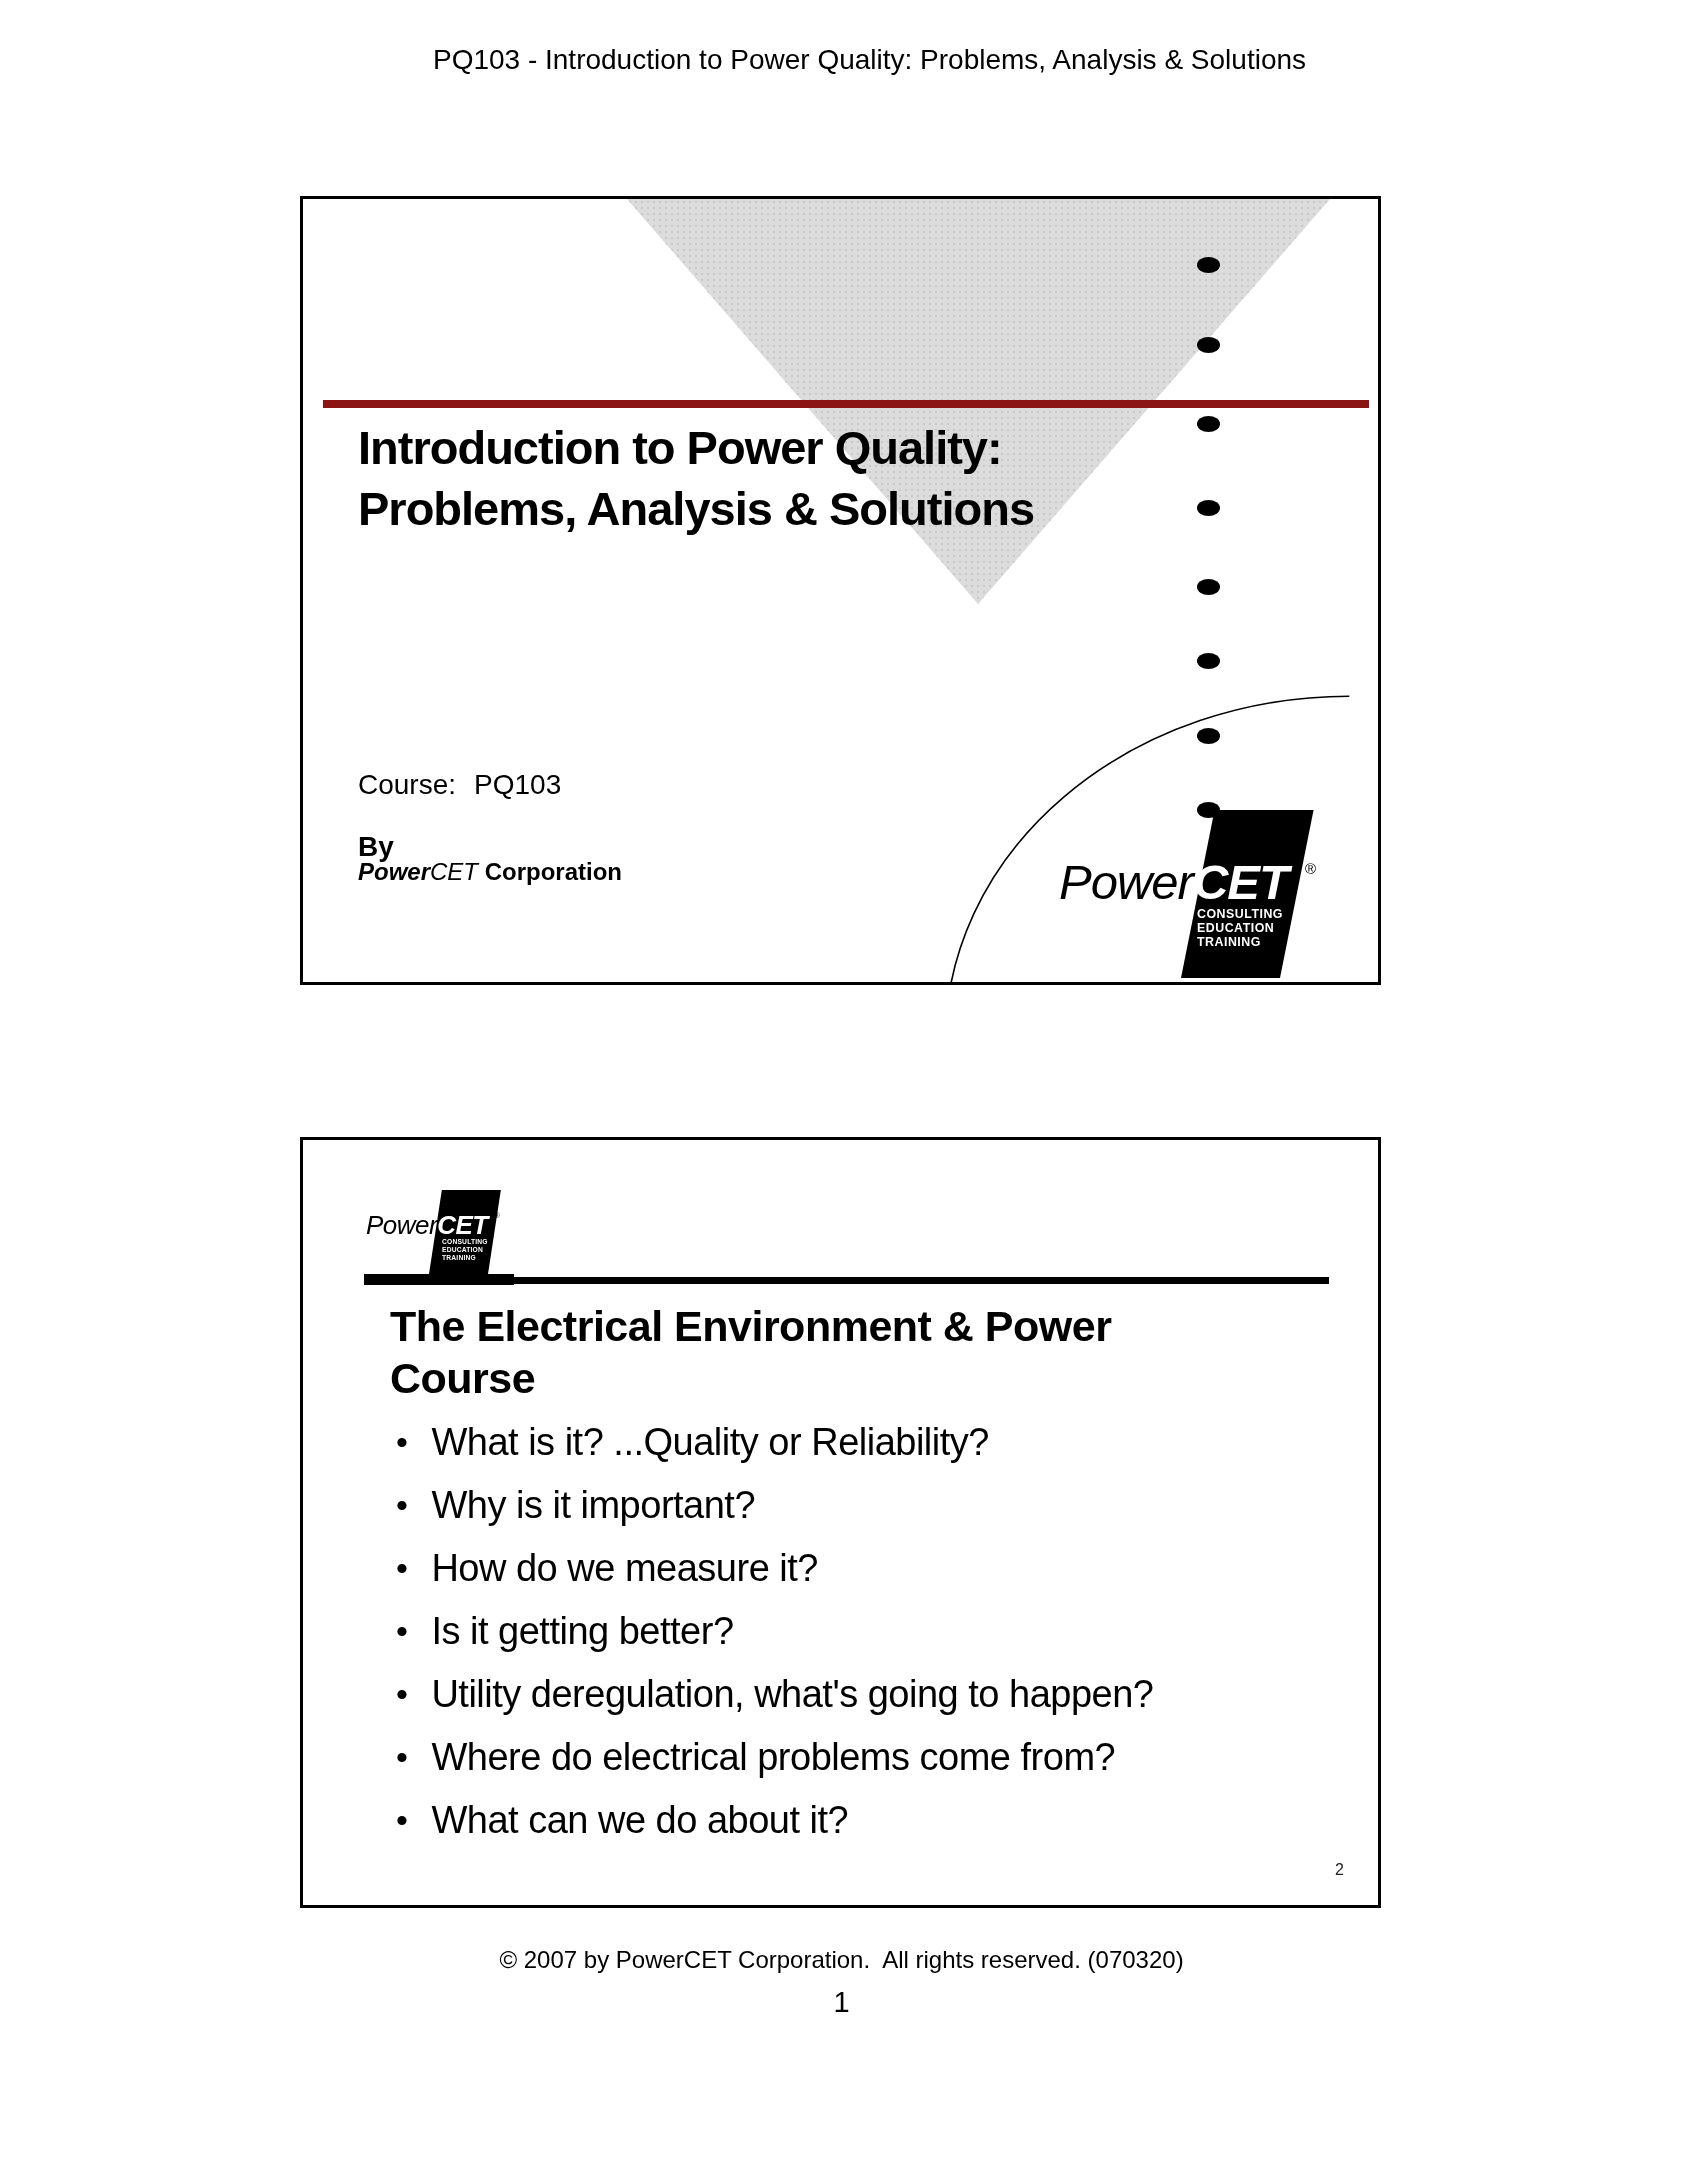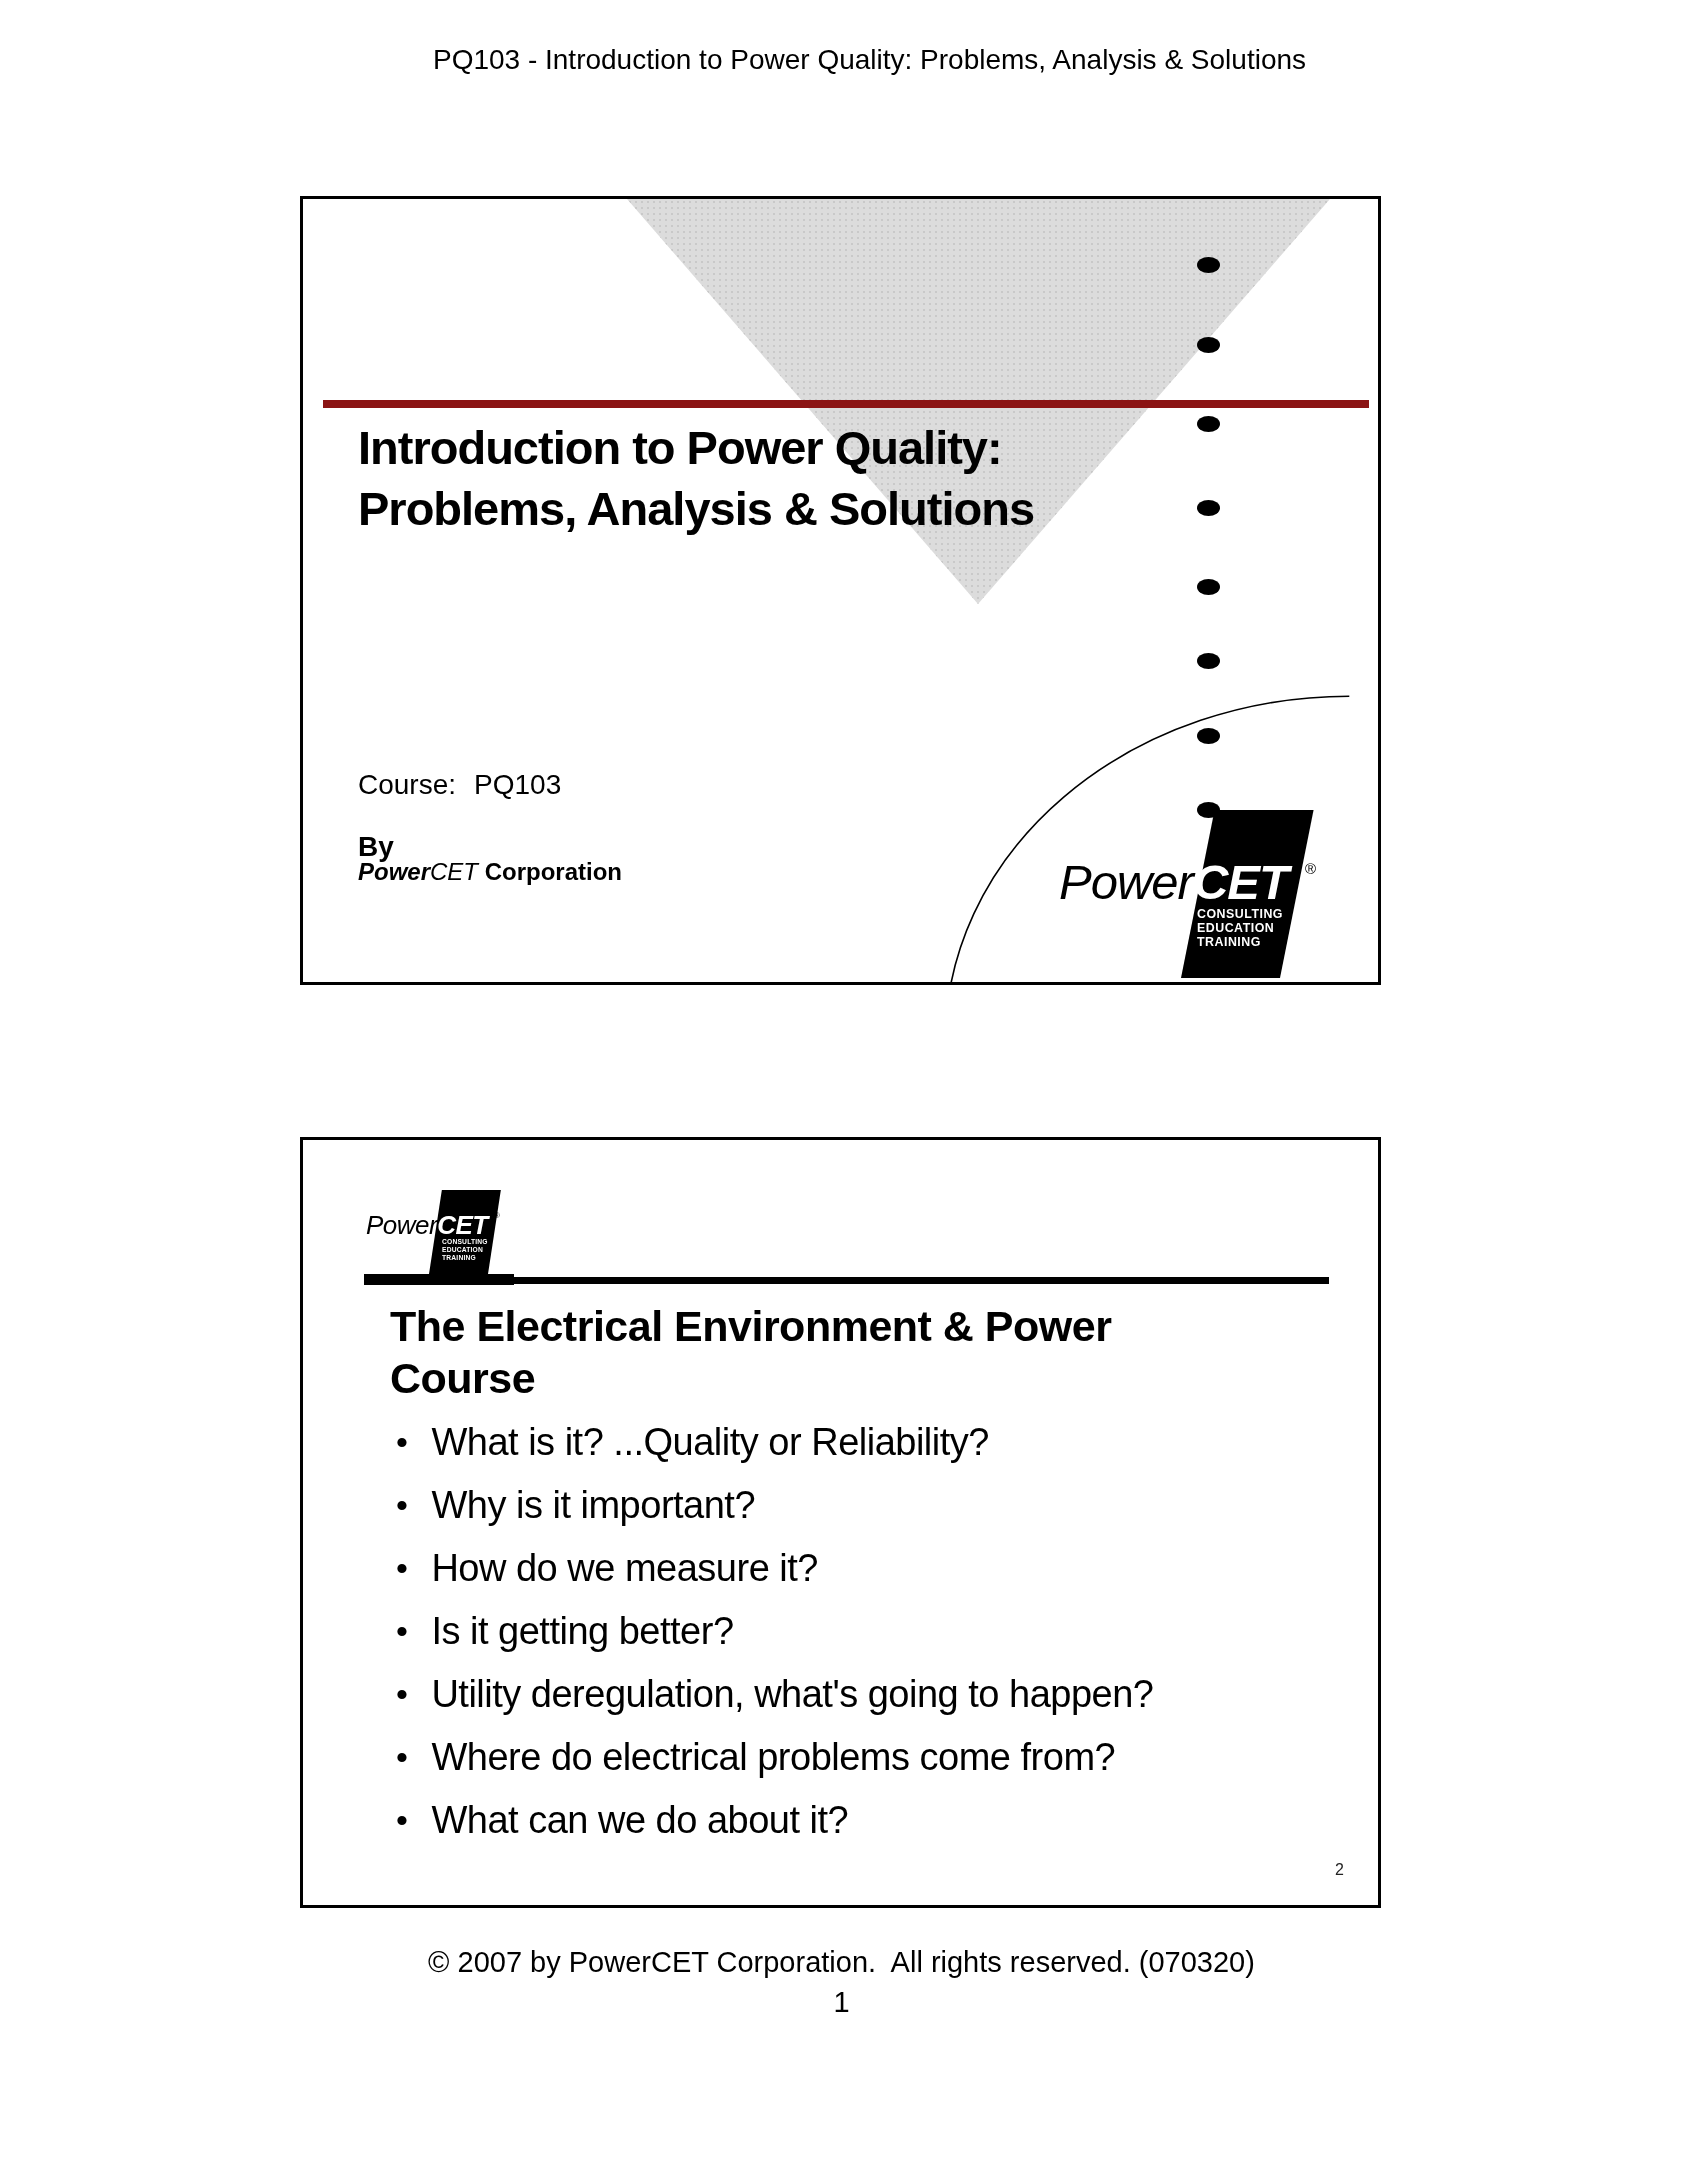--- a/index.html
+++ b/index.html
@@ -9,21 +9,21 @@
   }
   .abs{position:absolute;}
 
   
   .doc-header{
     left:0;top:44px;width:1683px;text-align:center;
     font-size:28px;letter-spacing:0;color:#000;padding-left:28px;
   }
   .doc-footer{
     left:0;top:1946px;width:1683px;text-align:center;
-    font-size:29px;white-space:pre;
+    font-size:24px;white-space:pre;
   }
   .doc-pagenum{
     left:0;top:1986px;width:1683px;text-align:center;font-size:29px;
   }
 
   
   .slide{
     position:absolute;left:300px;width:1081px;background:#fff;
     border:3px solid #000;box-sizing:border-box;overflow:hidden;
   }

